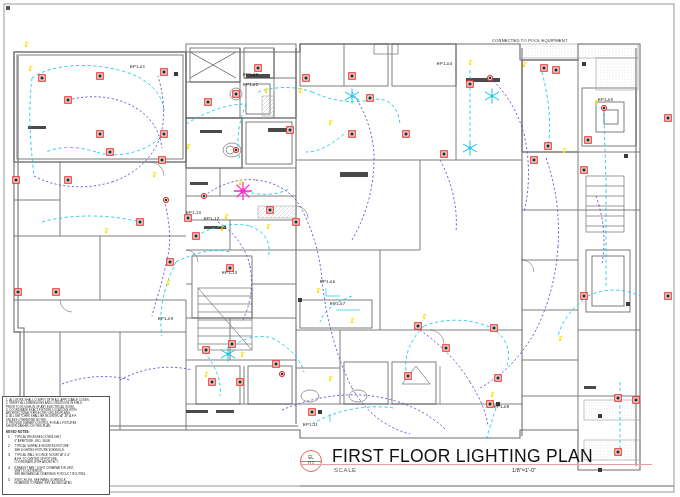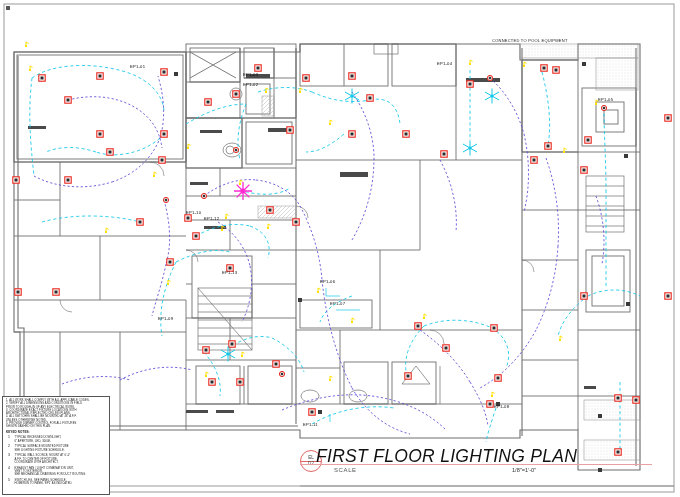--- a/index.html
+++ b/index.html
@@ -20,22 +20,22 @@
   #notes .sym{width:6px;flex:0 0 6px;text-align:center;font-size:3.4px;
               color:#111;line-height:3.3px;}
   #notes .txt{flex:1;}
   #title{position:absolute;left:300px;top:444px;width:360px;height:40px;}
   #tmark{position:absolute;left:0;top:6px;width:22px;height:22px;
          border:1px solid #e06666;border-radius:50%;box-sizing:border-box;
          display:flex;flex-direction:column;align-items:center;
          justify-content:center;}
   #tmark .tnum{font-size:4.6px;color:#444;line-height:5.5px;}
   #tmark .sep{width:20px;height:0.7px;background:#e06666;}
-  #tname{position:absolute;left:16px;top:2px;font-size:17.5px;
-         color:#111;letter-spacing:.3px;white-space:nowrap;font-style:italic;}
+  #tname{position:absolute;left:32px;top:2px;font-size:17.5px;
+         color:#111;letter-spacing:.3px;white-space:nowrap;}
   #tscale{position:absolute;left:34px;top:23px;font-size:6px;color:#555;
           letter-spacing:.6px;}
   #tsval{position:absolute;left:212px;top:23px;font-size:5.6px;color:#333;}
   #trule{position:absolute;left:0;top:20px;width:352px;height:0.8px;
          background:#e8a0a0;}
   #poolnote{position:absolute;left:492px;top:38px;font-size:4px;
             color:#222;letter-spacing:.25px;white-space:nowrap;}
 </style>
 </head>
 <body>

